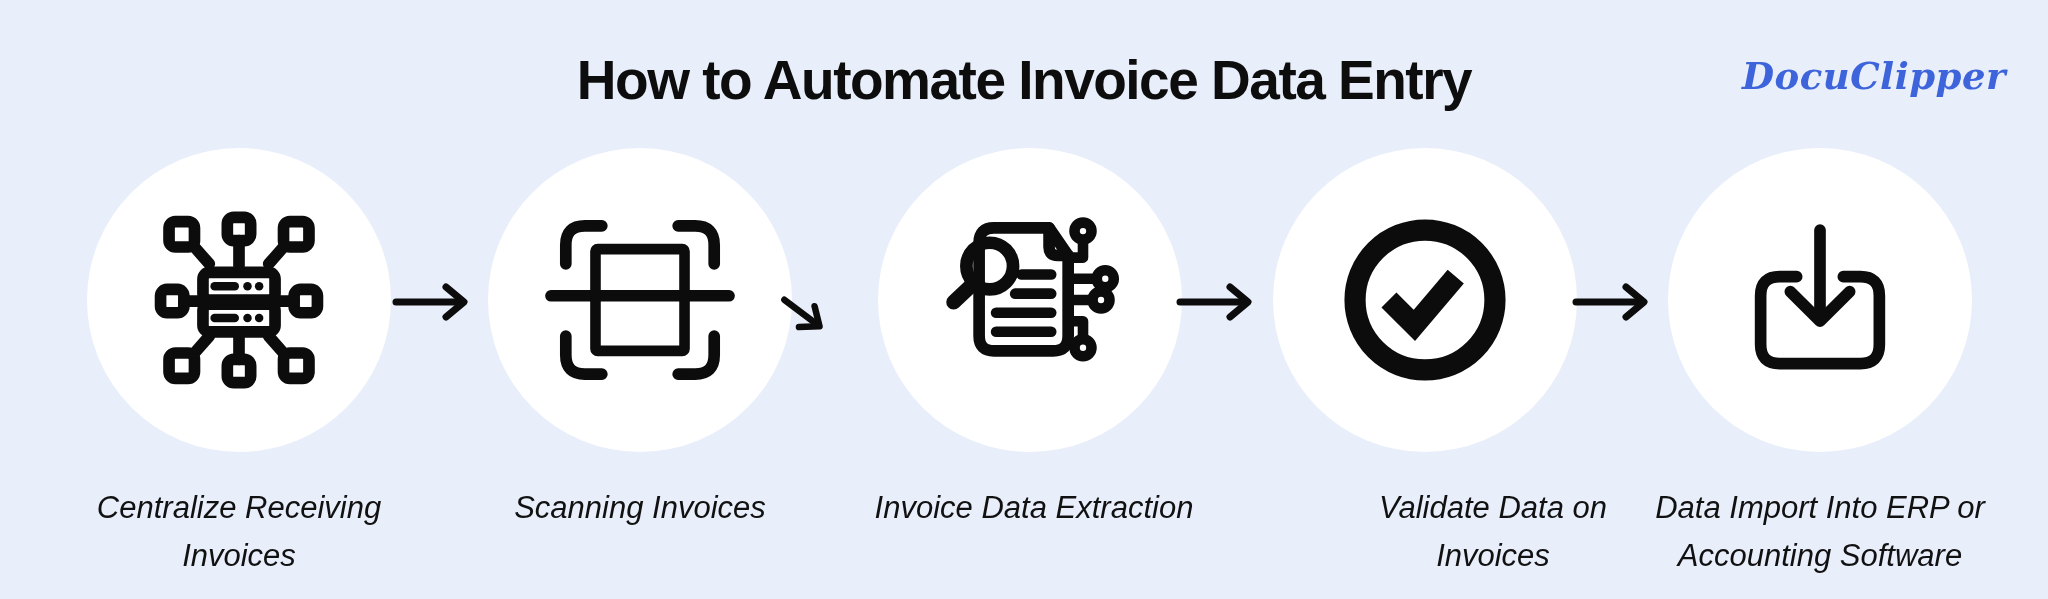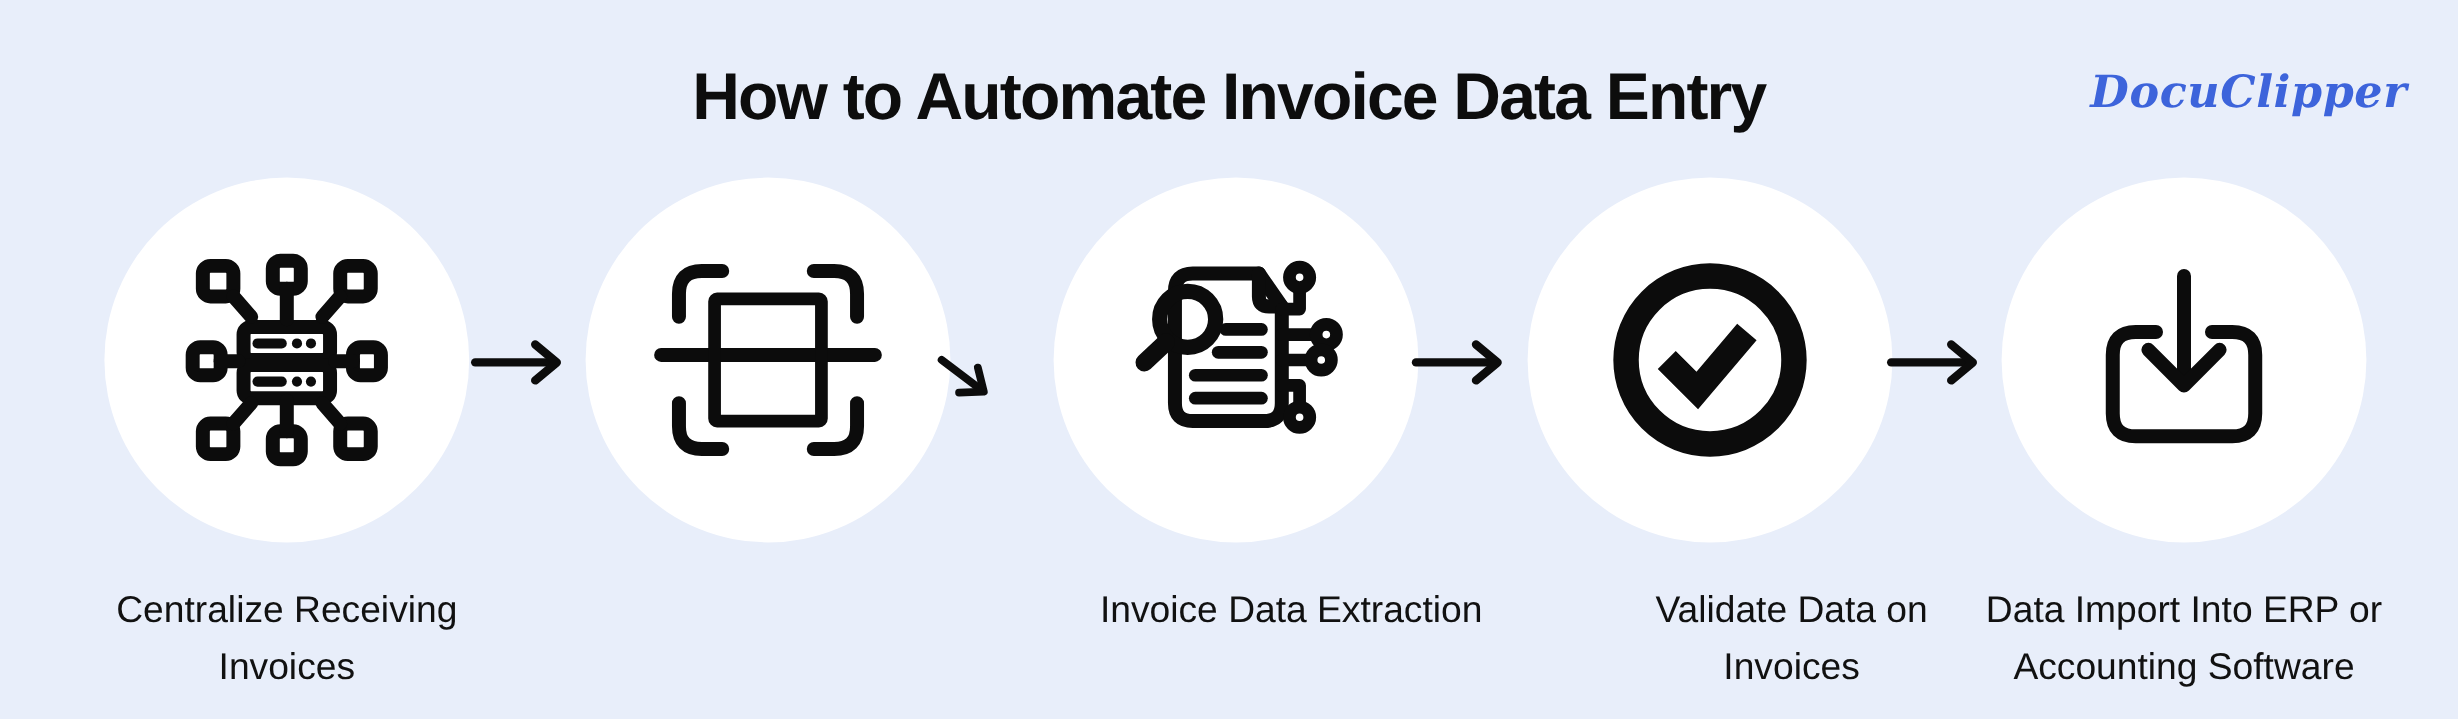--- a/index.html
+++ b/index.html
@@ -42,24 +42,25 @@
   .c3 { left: 878px; }
   .c4 { left: 1273px; }
   .c5 { left: 1668px; }
 
   .step-label {
     position: absolute; top: 484px;
     width: 460px; text-align: center;
     font-size: 31px; line-height: 1.55; color: #111;
     white-space: pre-line;
     font-family: "Liberation Sans", sans-serif;
+    font-style: italic;
   }
   .l1 { left: 9px; }
   .l2 { left: 410px; }
-  .l3 { left: 846px; }
+  .l3 { left: 804px; }
   .l4 { left: 1263px; }
   .l5 { left: 1590px; }
 
   .arrow { position: absolute; }
   .a1 { left: 390px; top: 281px; }
   .a2 { left: 780px; top: 276px; transform: rotate(37deg); transform-origin: 0 50%; }
   .a3 { left: 1174px; top: 281px; }
   .a4 { left: 1570px; top: 281px; }
 
   .ic { stroke: #0C0C0C; fill: none; stroke-linecap: round; stroke-linejoin: round; }
@@ -195,19 +196,20 @@
     <svg width="92" height="42" viewBox="0 0 92 42">
       <g class="ic" stroke-width="7">
         <path d="M6 21 H70"></path>
           <path d="M56 6 L74 21 L56 36"></path>
       </g>
     </svg>
   </div>
 
   <div class="step-label l1">Centralize Receiving
 Invoices</div>
+  <div class="step-label l2">Scanning Invoices</div>
   <div class="step-label l3">Invoice Data Extraction</div>
   <div class="step-label l4">Validate Data on
 Invoices</div>
   <div class="step-label l5">Data Import Into ERP or
 Accounting Software</div>
 
 </div>
 
 </body></html>

